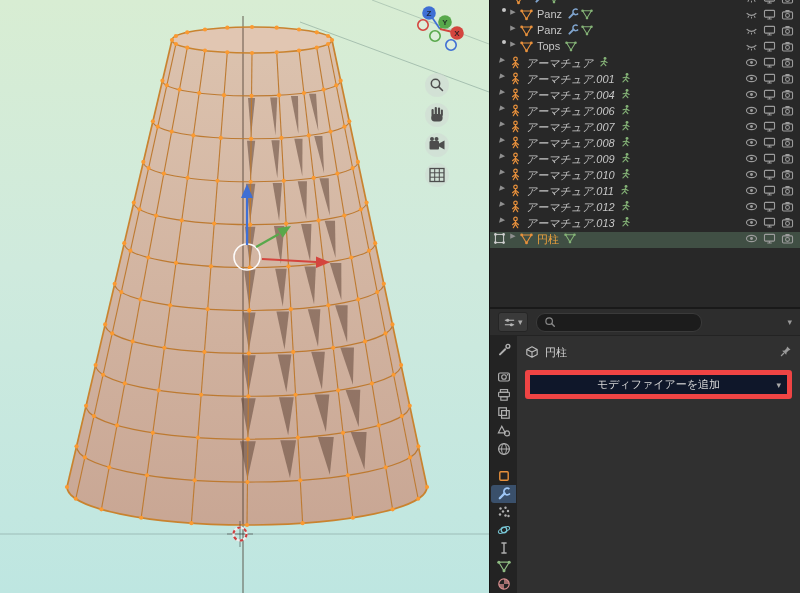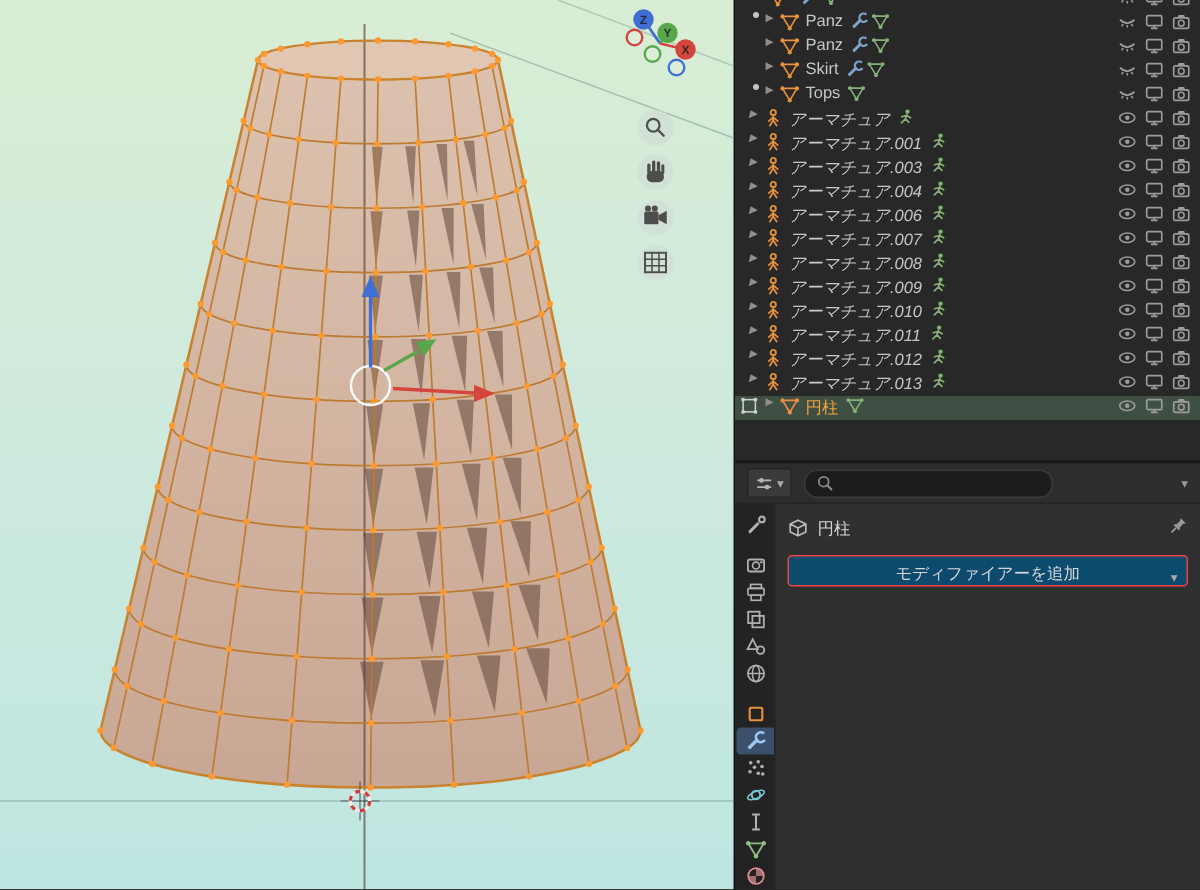--- a/index.html
+++ b/index.html
@@ -42,22 +42,22 @@
   .props-body{flex:1;display:flex;min-height:0;}
   .tabstrip{width:27px;flex:0 0 27px;background:#232323;display:flex;flex-direction:column;
             align-items:center;padding-top:5px;}
   .tab{width:25px;height:18px;flex:0 0 18px;display:flex;align-items:center;justify-content:center;
        border-radius:3px 0 0 3px;}
   .tab.gap{margin-top:9px;}
   .tab.active{background:#3a506b;}
   .props-content{flex:1;display:flex;flex-direction:column;padding:5px 8px;min-width:0;}
   .breadcrumb{height:22px;display:flex;align-items:center;gap:6px;color:#d4d4d4;font-size:11px;}
   .bc-pin{margin-left:auto;}
-  .add-mod{position:relative;height:19px;margin-top:7px;background:#0c4a6e;border:1px solid #ef4444;
-           border-radius:3px;display:flex;align-items:flex-end;justify-content:center;
+  .add-mod{position:relative;height:19px;margin-top:7px;background:#0f172a;border:5px solid #ef4444;
+           border-radius:3px;display:flex;align-items:center;justify-content:center;
            color:#d8d8d8;font-size:11px;}
   .add-mod .chev{position:absolute;right:6px;color:#aaa;font-size:9px;}
 </style>
 </head>
 <body>
 
 <svg style="position:absolute;width:0;height:0;overflow:hidden" aria-hidden="true">
   <defs>
     <symbol id="i-mesh" viewBox="0 0 14 14">
         <path d="M1.8 3.2 L12.2 3.2 L7 11.8 Z" fill="none" stroke="currentColor" stroke-width="1.2"></path>
@@ -536,70 +536,43 @@
             </svg>
             <svg width="13" height="13" viewBox="0 0 14 14" style="color: rgb(156, 156, 156);">
               <use href="#i-monitor" xlink:href="#i-monitor"></use>
             </svg>
             <svg width="13" height="13" viewBox="0 0 14 14" style="color: rgb(156, 156, 156);">
               <use href="#i-cam" xlink:href="#i-cam"></use>
             </svg>
           </span>
         </div>
         <div class="orow k-child">
-          <span class="odot hid"></span>
+          <span class="odot"></span>
           <span class="otri">▶</span>
           <svg width="13" height="13" viewBox="0 0 14 14" style="color: rgb(232, 145, 60);">
             <use href="#i-mesh" xlink:href="#i-mesh"></use>
           </svg>
-          <span class="olabel">Skirt</span>
-          <span class="obadges">
-            <svg width="12" height="12" viewBox="0 0 14 14" style="color: rgb(127, 163, 204);">
-              <use href="#i-wrench14" xlink:href="#i-wrench14"></use>
-            </svg>
+          <span class="olabel">Tops</span>
+          <span class="obadges">
             <svg width="12" height="12" viewBox="0 0 14 14" style="color: rgb(133, 179, 119);">
               <use href="#i-mesh" xlink:href="#i-mesh"></use>
             </svg>
           </span>
           <span class="oright">
             <svg width="13" height="13" viewBox="0 0 14 14" style="color: rgb(156, 156, 156);">
               <use href="#i-eye-closed" xlink:href="#i-eye-closed"></use>
             </svg>
             <svg width="13" height="13" viewBox="0 0 14 14" style="color: rgb(156, 156, 156);">
               <use href="#i-monitor" xlink:href="#i-monitor"></use>
             </svg>
             <svg width="13" height="13" viewBox="0 0 14 14" style="color: rgb(156, 156, 156);">
               <use href="#i-cam" xlink:href="#i-cam"></use>
             </svg>
           </span>
         </div>
-        <div class="orow k-child">
-          <span class="odot"></span>
-          <span class="otri">▶</span>
-          <svg width="13" height="13" viewBox="0 0 14 14" style="color: rgb(232, 145, 60);">
-            <use href="#i-mesh" xlink:href="#i-mesh"></use>
-          </svg>
-          <span class="olabel">Tops</span>
-          <span class="obadges">
-            <svg width="12" height="12" viewBox="0 0 14 14" style="color: rgb(133, 179, 119);">
-              <use href="#i-mesh" xlink:href="#i-mesh"></use>
-            </svg>
-          </span>
-          <span class="oright">
-            <svg width="13" height="13" viewBox="0 0 14 14" style="color: rgb(156, 156, 156);">
-              <use href="#i-eye-closed" xlink:href="#i-eye-closed"></use>
-            </svg>
-            <svg width="13" height="13" viewBox="0 0 14 14" style="color: rgb(156, 156, 156);">
-              <use href="#i-monitor" xlink:href="#i-monitor"></use>
-            </svg>
-            <svg width="13" height="13" viewBox="0 0 14 14" style="color: rgb(156, 156, 156);">
-              <use href="#i-cam" xlink:href="#i-cam"></use>
-            </svg>
-          </span>
-        </div>
         <div class="orow k-top">
           <span class="otri">▶</span>
           <svg width="13" height="13" viewBox="0 0 14 14" style="color: rgb(232, 145, 60);">
             <use href="#i-armature" xlink:href="#i-armature"></use>
           </svg>
           <span class="olabel">アーマチュア</span>
           <span class="obadges">
             <svg width="12" height="12" viewBox="0 0 14 14" style="color: rgb(133, 179, 119);">
               <use href="#i-pose" xlink:href="#i-pose"></use>
             </svg>
@@ -615,43 +588,20 @@
               <use href="#i-cam" xlink:href="#i-cam"></use>
             </svg>
           </span>
         </div>
         <div class="orow k-top">
           <span class="otri">▶</span>
           <svg width="13" height="13" viewBox="0 0 14 14" style="color: rgb(232, 145, 60);">
             <use href="#i-armature" xlink:href="#i-armature"></use>
           </svg>
           <span class="olabel">アーマチュア.001</span>
-          <span class="obadges">
-            <svg width="12" height="12" viewBox="0 0 14 14" style="color: rgb(133, 179, 119);">
-              <use href="#i-pose" xlink:href="#i-pose"></use>
-            </svg>
-          </span>
-          <span class="oright">
-            <svg width="13" height="13" viewBox="0 0 14 14" style="color: rgb(156, 156, 156);">
-              <use href="#i-eye-open" xlink:href="#i-eye-open"></use>
-            </svg>
-            <svg width="13" height="13" viewBox="0 0 14 14" style="color: rgb(156, 156, 156);">
-              <use href="#i-monitor" xlink:href="#i-monitor"></use>
-            </svg>
-            <svg width="13" height="13" viewBox="0 0 14 14" style="color: rgb(156, 156, 156);">
-              <use href="#i-cam" xlink:href="#i-cam"></use>
-            </svg>
-          </span>
-        </div>
-        <div class="orow k-top">
-          <span class="otri">▶</span>
-          <svg width="13" height="13" viewBox="0 0 14 14" style="color: rgb(232, 145, 60);">
-            <use href="#i-armature" xlink:href="#i-armature"></use>
-          </svg>
-          <span class="olabel">アーマチュア.003</span>
           <span class="obadges">
             <svg width="12" height="12" viewBox="0 0 14 14" style="color: rgb(133, 179, 119);">
               <use href="#i-pose" xlink:href="#i-pose"></use>
             </svg>
           </span>
           <span class="oright">
             <svg width="13" height="13" viewBox="0 0 14 14" style="color: rgb(156, 156, 156);">
               <use href="#i-eye-open" xlink:href="#i-eye-open"></use>
             </svg>
             <svg width="13" height="13" viewBox="0 0 14 14" style="color: rgb(156, 156, 156);">

